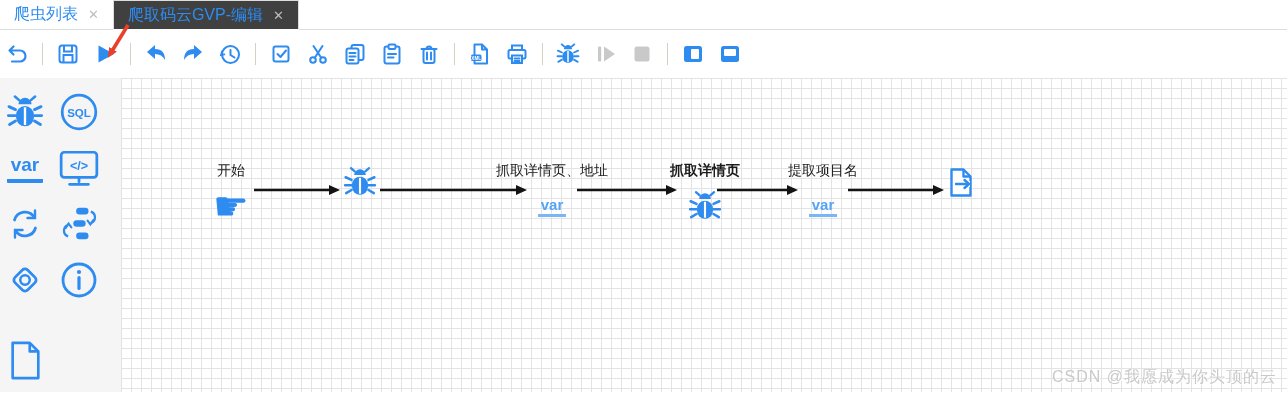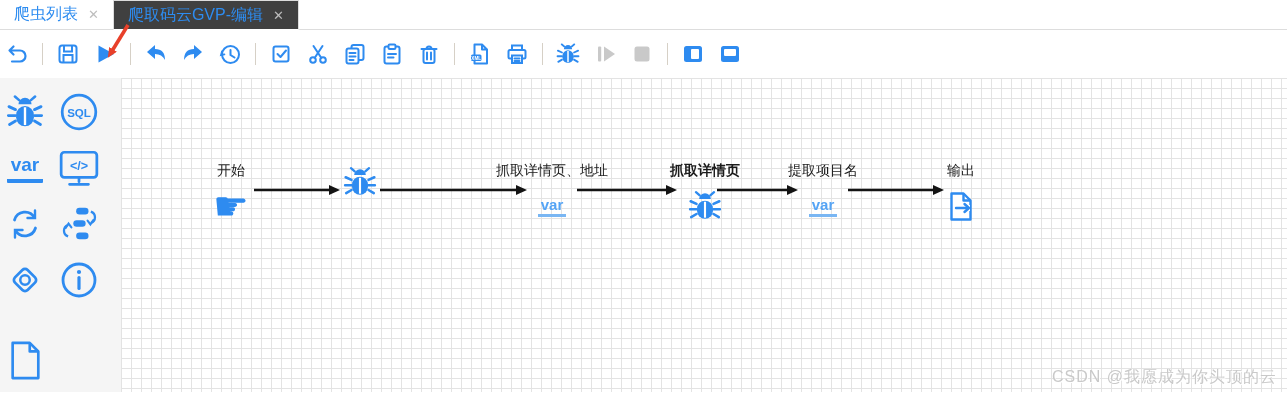--- a/index.html
+++ b/index.html
@@ -316,21 +316,20 @@
               </svg>
 </div>
           </div>
           <div class="flow-node" style="left: 642px;">
             <div class="flow-label">提取项目名</div>
             <div class="flow-icon">
   <span class="var-node-text">var</span>
 </div>
           </div>
           <div class="flow-node" style="left: 780px;">
-            <div class="flow-label">输出</div>
             <div class="flow-icon">
   <svg class="icon" width="28" height="31" viewBox="0 0 28 31">
     <path d="M4.5 2.5 h12 l7 7 V28.5 h-19 z" fill="#fff" stroke="#2e8bf0" stroke-width="2.4" stroke-linejoin="round"></path>
     <path d="M16.5 2.5 V9.5 h7" fill="none" stroke="#2e8bf0" stroke-width="2.4" stroke-linejoin="round"></path>
     <path d="M9 17 h14" stroke="#fff" stroke-width="6"></path>
     <path d="M9 17 h12" fill="none" stroke="#2e8bf0" stroke-width="2.4" stroke-linecap="round"></path>
     <path d="M17.5 13 l4.5 4 -4.5 4" fill="none" stroke="#2e8bf0" stroke-width="2.4" stroke-linecap="round" stroke-linejoin="round"></path>
   </svg>
 </div>
           </div>

